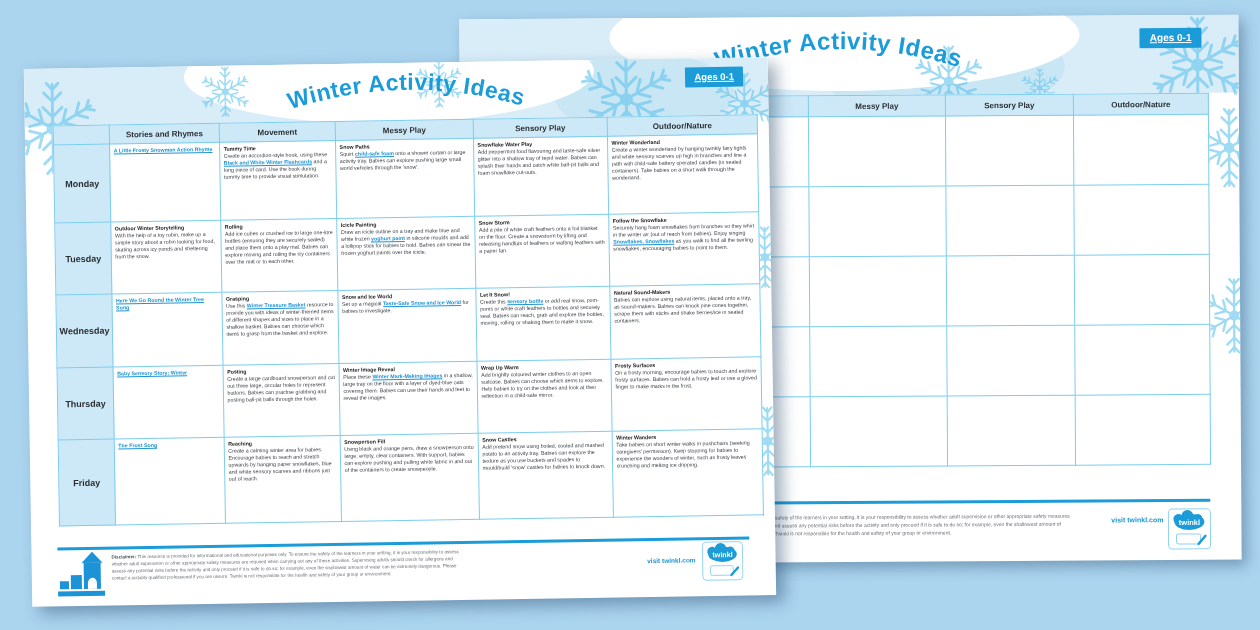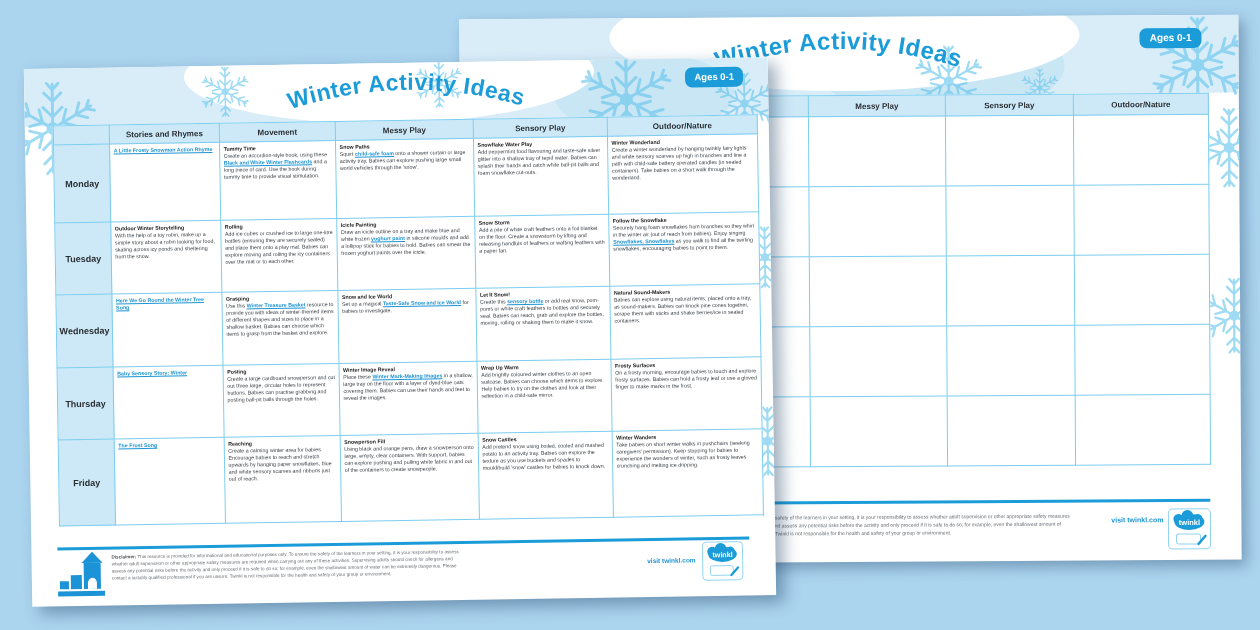--- a/index.html
+++ b/index.html
@@ -17,21 +17,21 @@
     box-shadow:8px 7px 16px rgba(25,60,95,.42);z-index:5;}
   .band{position:absolute;left:0;top:0;right:0;background:var(--band_blue);}
   .front .band{height:58px;}
   .back .band{height:78px;}
   .band-circle{position:absolute;border-radius:50%;background:#c9e6f5;}
   .band-ellipse{position:absolute;border-radius:50%;background:#fff;}
   .flake{position:absolute;opacity:.6;color:var(--flake_blue);}
   .arch{position:absolute;}
   .arch text{font-family:"Liberation Sans",sans-serif;letter-spacing:.5px;}
   .badge{position:absolute;background:var(--brand_blue);color:#fff;font-weight:bold;
-    border-radius:7px;line-height:1;}
+    border-radius:1px;line-height:1;text-decoration:underline;}
   .front .badge{right:25px;top:9px;font-size:9.5px;padding:5px 9px;}
   .back .badge{right:37px;top:13px;font-size:10px;padding:5px 10px;}
   table.grid{position:absolute;border-collapse:collapse;table-layout:fixed;background:#fff;}
   table.grid th,table.grid td{border:1.5px solid var(--border_blue);}
   table.grid thead th{background:var(--header_bg);font-size:8px;font-weight:bold;
     color:var(--text_dark);text-align:center;}
   .front-grid{left:28px;top:57px;width:704px;}
   .front-grid thead th{height:19px;}
   .front-grid th.day{background:var(--header_bg);font-size:9px;font-weight:bold;
     color:var(--text_dark);text-align:center;vertical-align:middle;}

